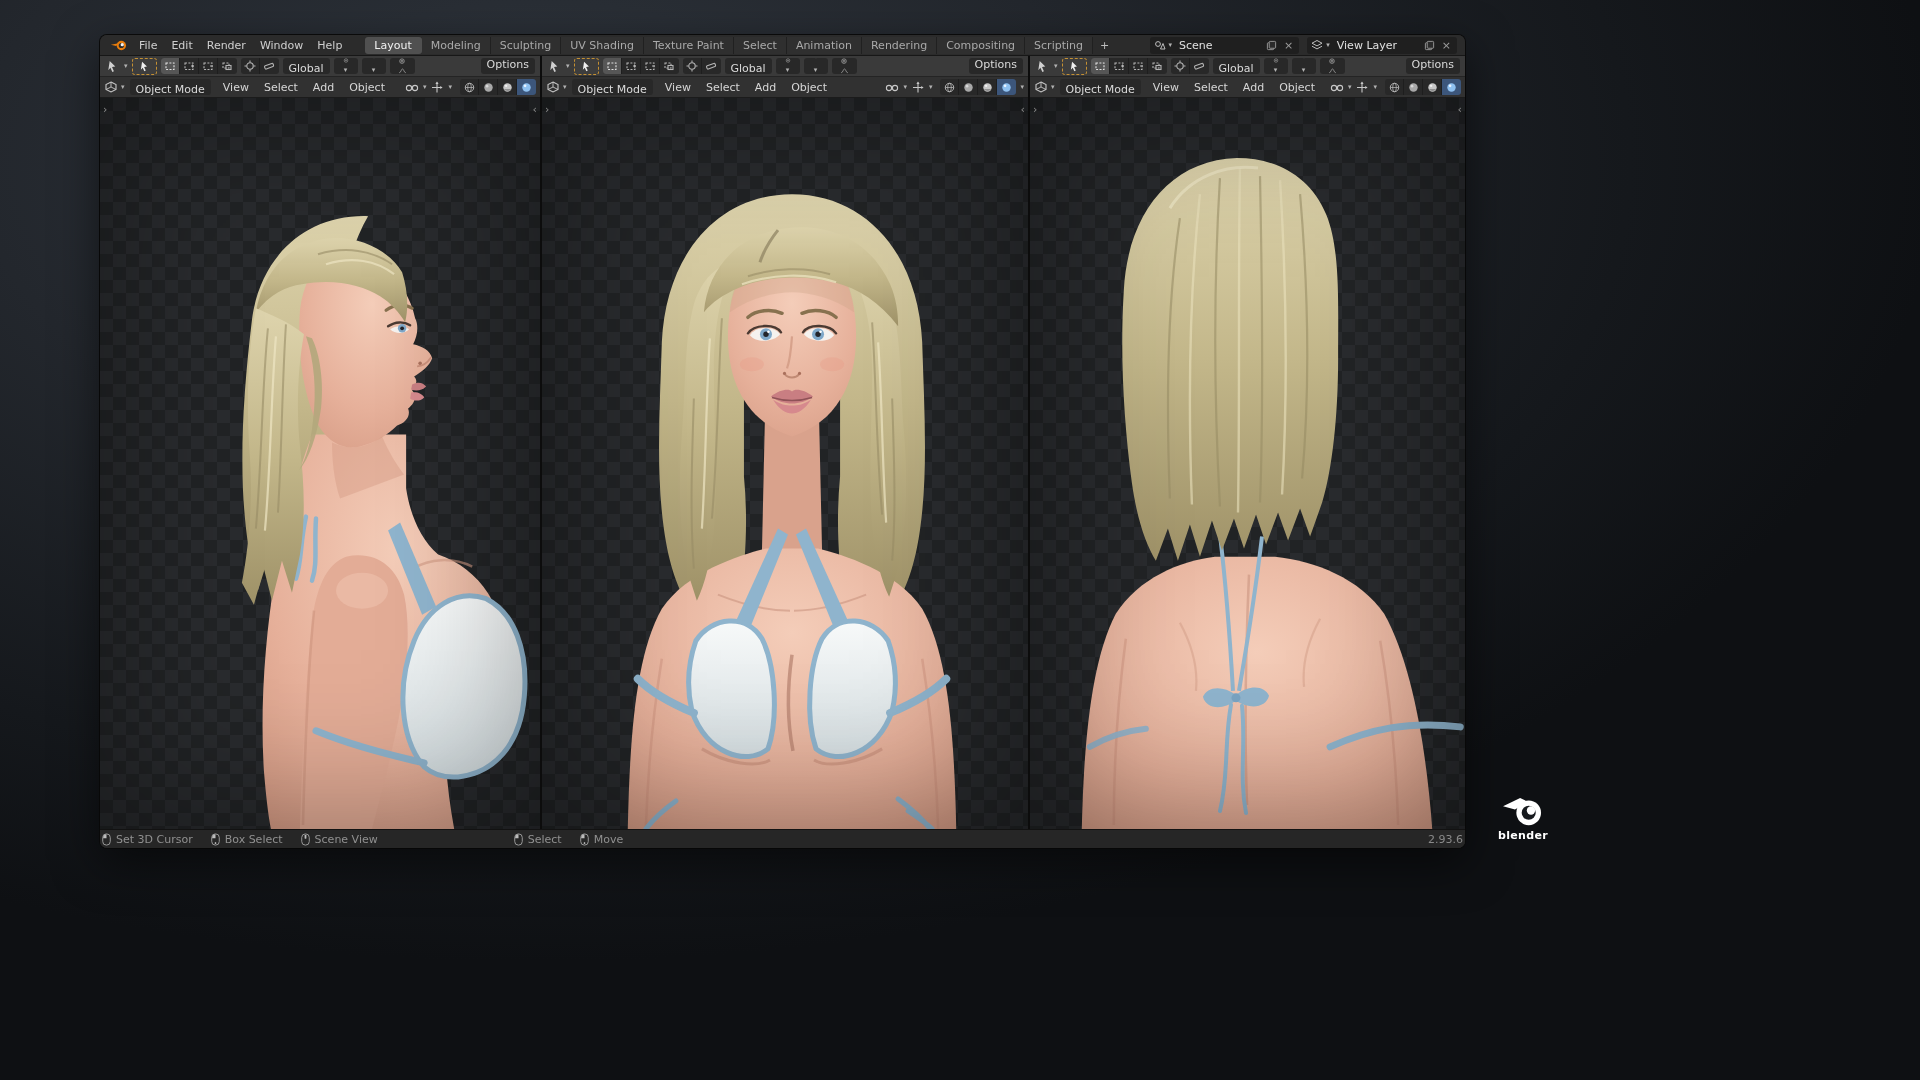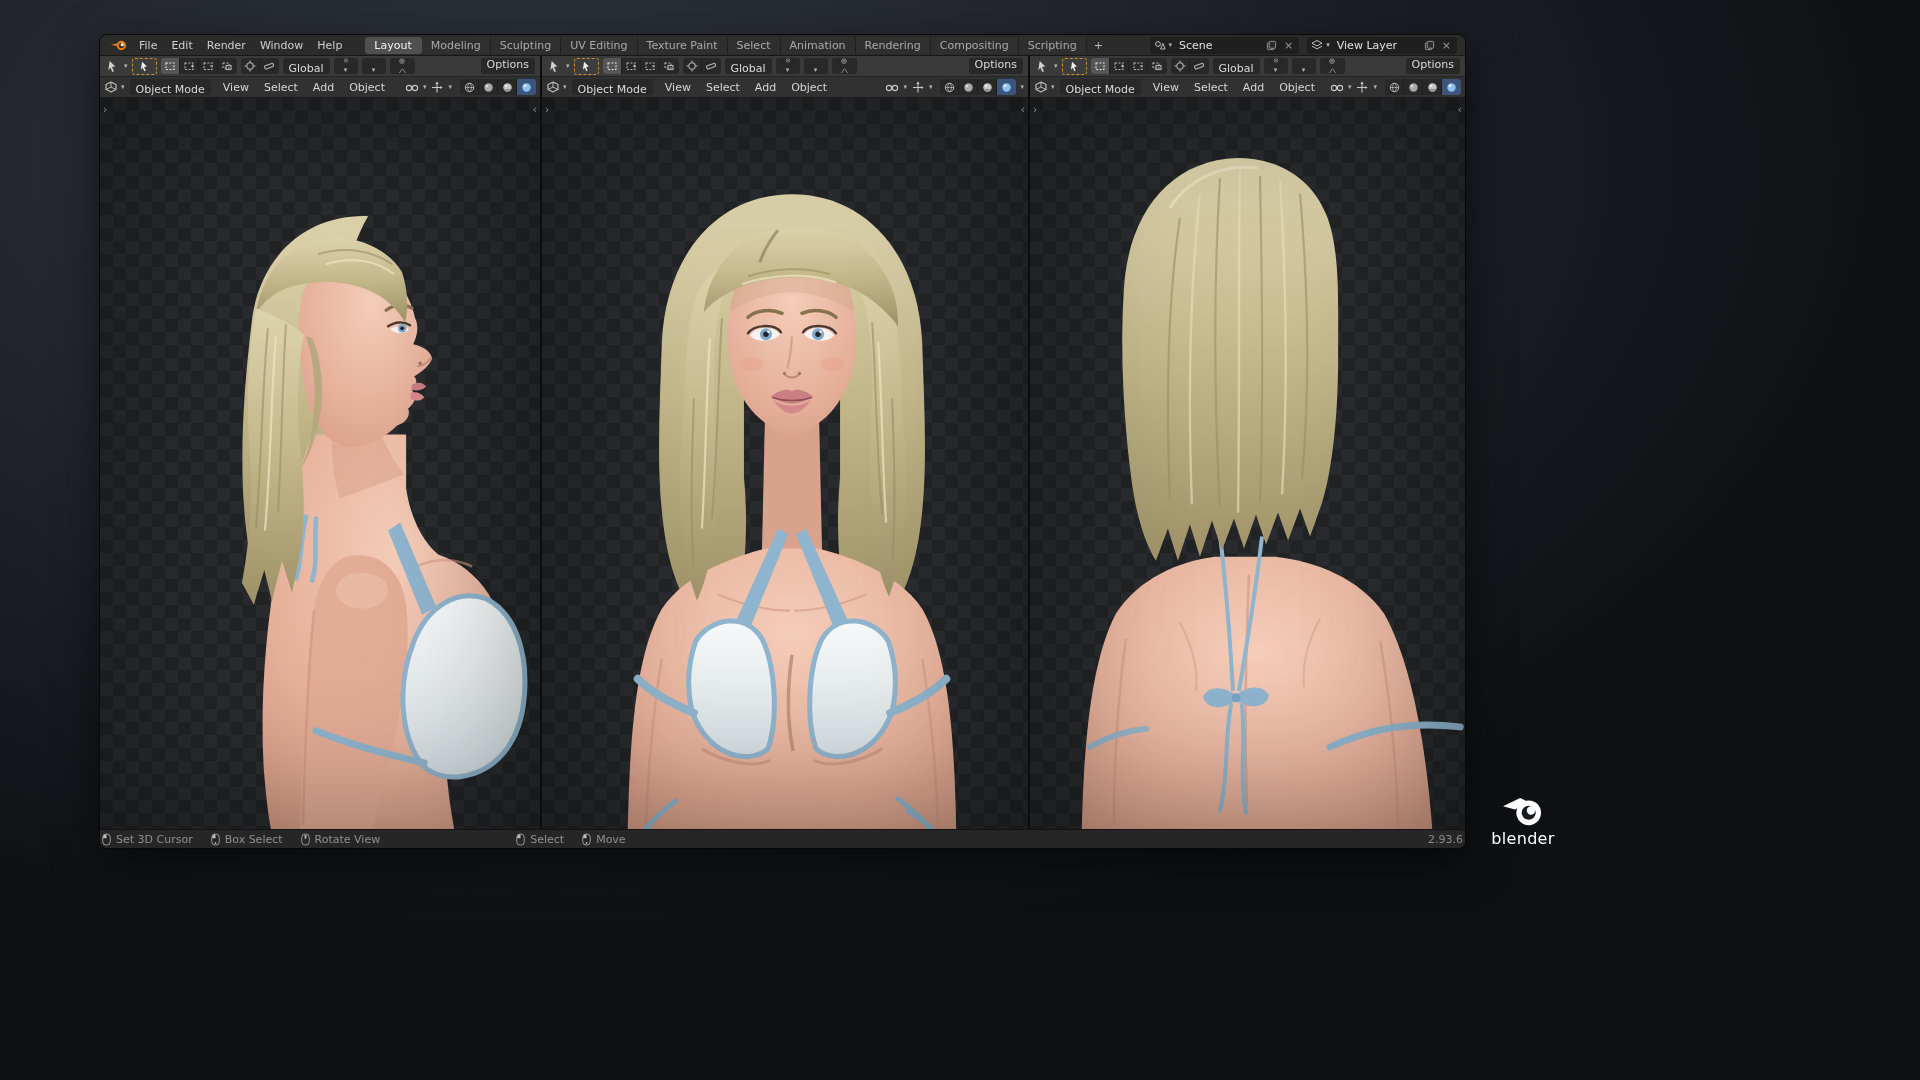--- a/index.html
+++ b/index.html
@@ -57,21 +57,21 @@
   .corner{position:absolute;top:6px;color:#8d8d8d;font-size:11px;line-height:1;z-index:3;cursor:default;}
   .corner.cl{left:3px;} .corner.cr{right:3px;}
   
   .statusbar{height:19px;flex:0 0 19px;background:#262626;border-top:1px solid #121212;
     display:flex;align-items:center;padding:0 2px;color:#909090;}
   .hint{display:flex;align-items:center;gap:5px;margin-right:18px;white-space:nowrap;}
   .hint.gap{margin-left:118px;}
   .version{margin-left:auto;color:#8a8a8a;}
   
   .brand{position:absolute;left:1478px;top:790px;width:90px;display:flex;flex-direction:column;align-items:center;gap:1px;}
-  .wordmark{color:#ffffff;font-weight:normal;font-size:16px;letter-spacing:.3px;}
+  .wordmark{color:#ffffff;font-weight:bold;font-size:11px;letter-spacing:.3px;}
 </style>
 </head>
 <body>
 
 <div class="stage">
   <div class="bwindow">
 
     <div class="topbar">
       <span class="applogo">
         <svg width="18" height="13" viewBox="0 0 20 14">
@@ -84,21 +84,21 @@
       <span class="menu-item">File</span>
       <span class="menu-item">Edit</span>
       <span class="menu-item">Render</span>
       <span class="menu-item">Window</span>
       <span class="menu-item">Help</span>
 
       <span class="tabs">
         <span class="tab active">Layout</span>
         <span class="tab">Modeling</span>
         <span class="tab">Sculpting</span>
-        <span class="tab">UV Editing</span>
+        <span class="tab">UV Shading</span>
         <span class="tab">Texture Paint</span>
         <span class="tab">Select</span>
         <span class="tab">Animation</span>
         <span class="tab">Rendering</span>
         <span class="tab">Compositing</span>
         <span class="tab">Scripting</span>
         <span class="tab addtab">+</span>
       </span>
 
       <span class="tb-right">
@@ -799,21 +799,21 @@
             <path d="M1.2,5.6 a4,4.6 0 0 1 3.8,-4.4 v4.4 Z" fill="#bdbdbd"></path>
             <path d="M5,10 v2 M4,11 h2" stroke="#bdbdbd" stroke-width="1"></path>
           </svg>
         <span>Box Select</span>
       </span>
       <span class="hint">
         <svg width="9" height="13" viewBox="0 0 10 14">
             <rect x="0.8" y="0.8" width="8.4" height="12.4" rx="4" fill="none" stroke="#9a9a9a" stroke-width="1.1"></rect>
             <rect x="4" y="1.6" width="2" height="4.6" rx="1" fill="#bdbdbd"></rect>
           </svg>
-        <span>Rotate View</span>
+        <span>Scene View</span>
       </span>
       <span class="hint gap">
         <svg width="9" height="13" viewBox="0 0 10 14">
             <rect x="0.8" y="0.8" width="8.4" height="12.4" rx="4" fill="none" stroke="#9a9a9a" stroke-width="1.1"></rect>
             <path d="M1.2,5.6 a4,4.6 0 0 1 3.8,-4.4 v4.4 Z" fill="#bdbdbd"></path>
           </svg>
         <span>Select</span>
       </span>
       <span class="hint">
         <svg width="9" height="13" viewBox="0 0 10 14">

